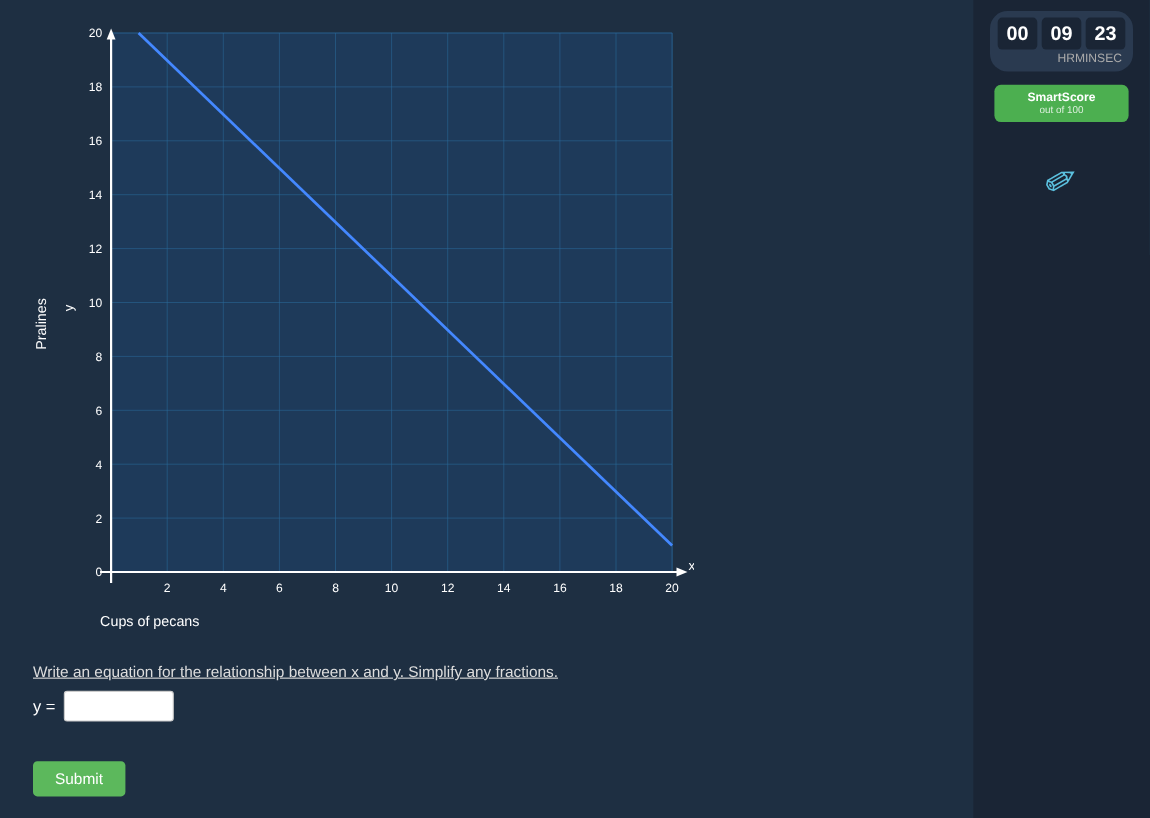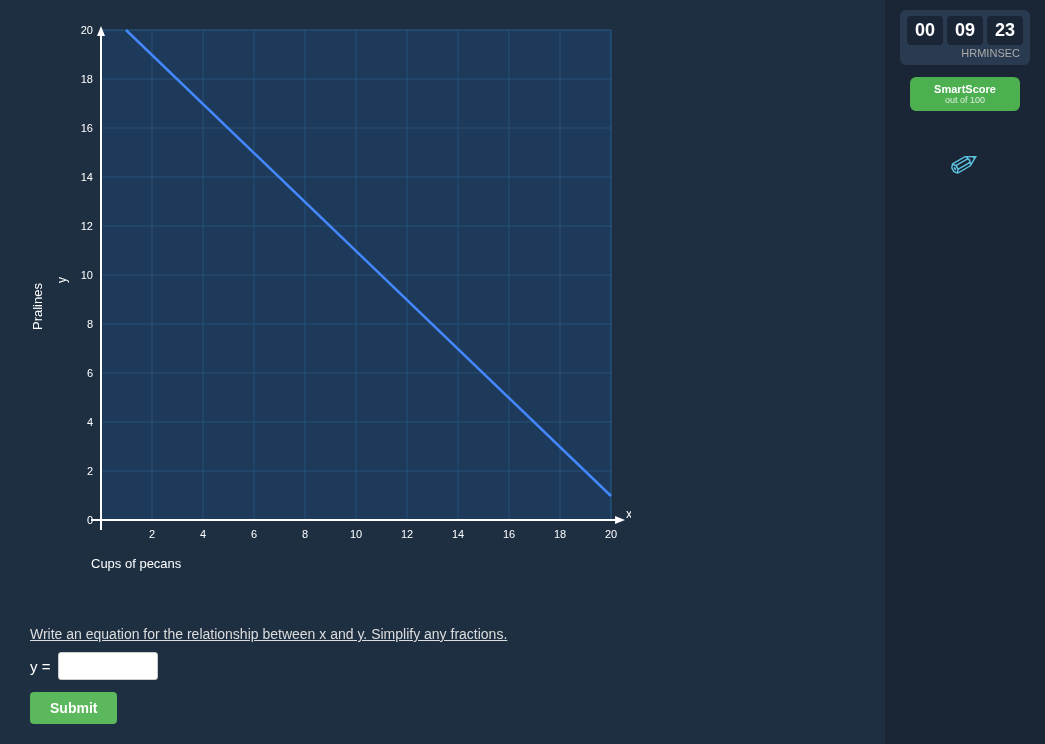--- a/index.html
+++ b/index.html
@@ -32,21 +32,21 @@
       height: 744px;
       background: #1a2535;
       display: flex;
       flex-direction: column;
       align-items: center;
       padding: 10px;
     }
 
     .timer-box {
       background: #2a3a50;
-      border-radius: 6px;
+      border-radius: 16px;
       padding: 6px 10px;
       text-align: center;
       margin-bottom: 12px;
       width: 130px;
     }
 
     .timer-digits {
       display: flex;
       justify-content: center;
       gap: 4px;
@@ -69,21 +69,21 @@
       margin-top: 2px;
       color: #aaa;
       font-size: 11px;
     }
 
     .smart-score-box {
       background: #4caf50;
       border-radius: 6px;
       padding: 6px 14px;
       text-align: center;
-      width: 110px;
+      width: 122px;
       margin-bottom: 12px;
     }
 
     .smart-score-label {
       color: white;
       font-size: 11px;
       font-weight: bold;
     }
 
     .smart-score-sub {
@@ -178,21 +178,22 @@
     }
 
     .submit-btn {
       background: #5cb85c;
       color: white;
       border: none;
       border-radius: 4px;
       padding: 8px 20px;
       font-size: 14px;
       cursor: pointer;
-      font-weight: bold;
+      font-weight: normal;
+      margin-top: 24px;
     }
   </style>
 </head>
 <body>
 
 <div class="main-content">
   <div class="graph-wrapper">
     <div class="y-axis-label">Pralines</div>
     <div class="graph-inner">
       <svg class="graph-svg" viewBox="0 0 580 530" xmlns="http://www.w3.org/2000/svg">

